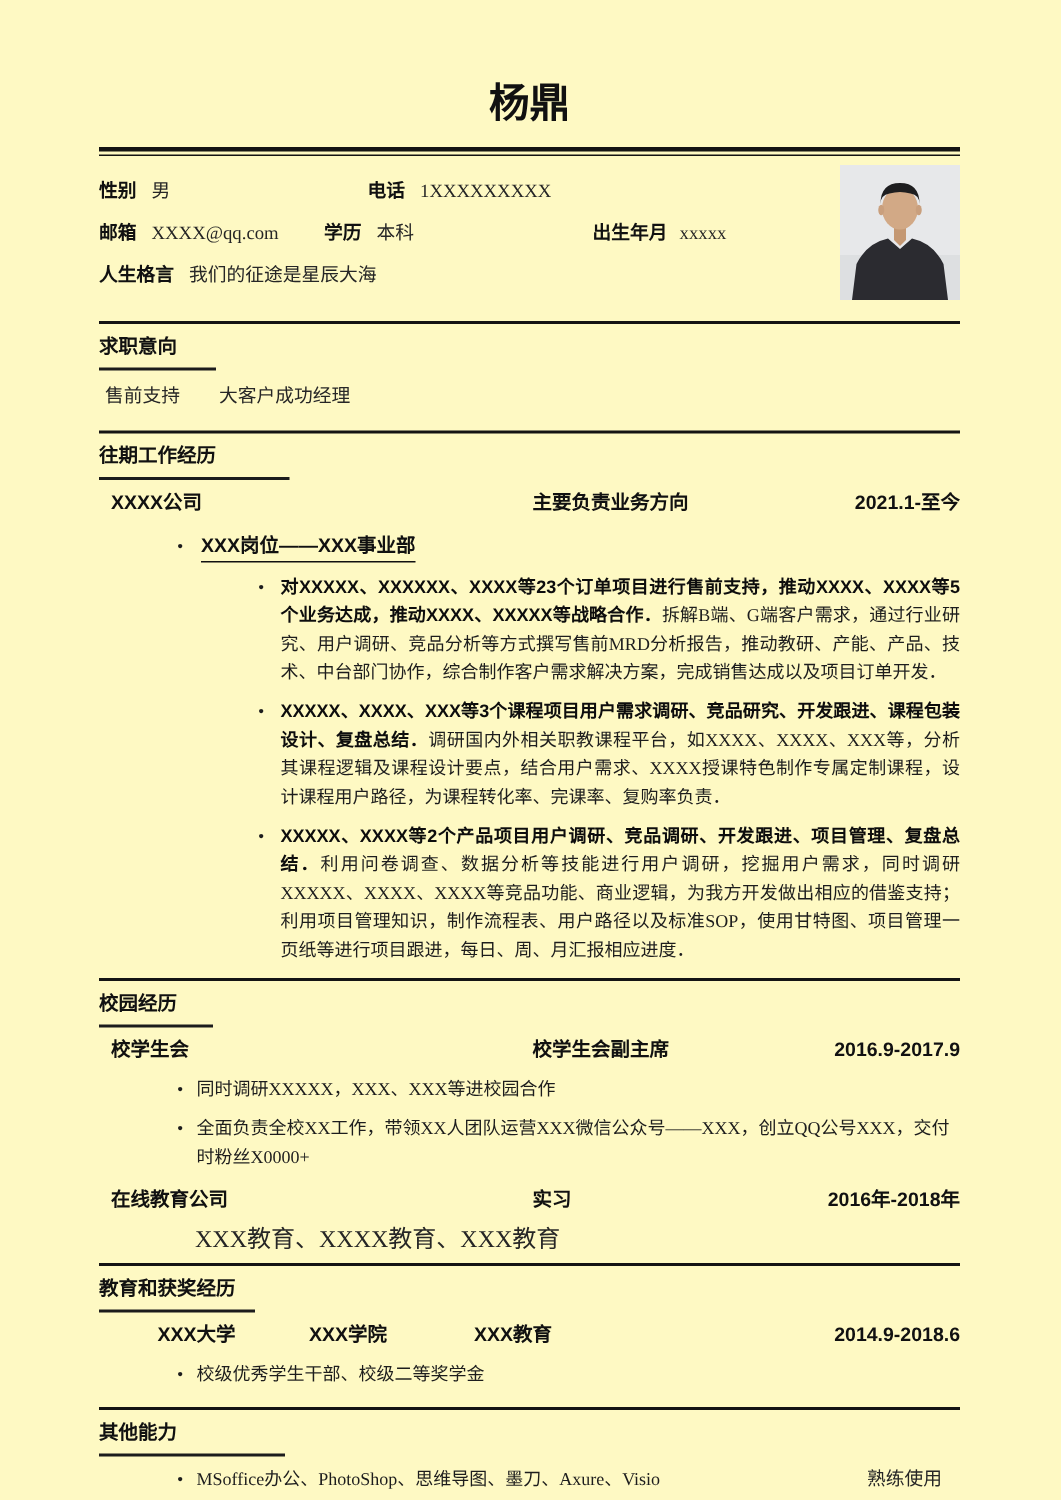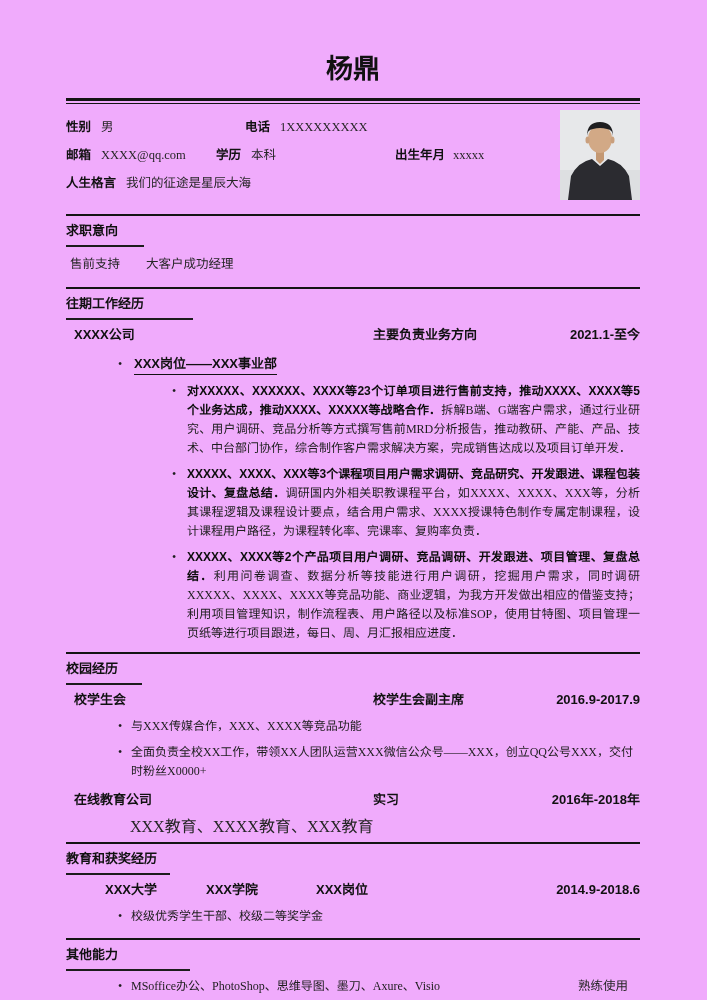--- a/index.html
+++ b/index.html
@@ -1,17 +1,17 @@
 <!DOCTYPE html>
 <html lang="zh-CN"><head>
 <meta charset="utf-8">
 <style>
   html,body{margin:0;padding:0;background:#ffffff;}
   .page{
-    width:707px;height:1000px;background:#f0abfc;position:relative;overflow:hidden;
+    width:707px;height:1000px;background:#fef9c3;position:relative;overflow:hidden;
     font-family:"Liberation Serif","DejaVu Serif",serif;color:#1d1d1d;
     box-sizing:border-box;padding:0 67px 0 66px;
   }
   h1.name{
     margin:0;padding-top:52px;text-align:center;
     font:bold 27px/34px "Liberation Sans","DejaVu Sans",sans-serif;color:#111;
   }
   .rule-double{margin-top:12px;height:2px;border-top:3px solid #141414;border-bottom:1px solid #141414;}
   .rule{border-top:2px solid #141414;height:0;}
   
@@ -29,21 +29,21 @@
   .sec-title{margin:6px 0 0;font:bold 13px/18px "Liberation Sans","DejaVu Sans",sans-serif;color:#111;}
   .sec-underline{border-top:2px solid #1c1c1c;margin-top:5px;height:0;}
   .u78{width:78px;} .u127{width:127px;} .u76{width:76px;} .u104{width:104px;} .u124{width:124px;}
   
   .intent{margin:8px 0 13px;padding-left:4px;font-size:12.5px;line-height:19px;color:#262626;}
   .intent span{margin-right:26px;text-align:center;}
   
   .xrow{position:relative;display:flex;align-items:baseline;margin-top:5px;
         font:bold 13px/20px "Liberation Sans","DejaVu Sans",sans-serif;color:#111;justify-content:space-between;}
   .xrow .left{padding-left:8px;}
-  .xrow .mid{position:absolute;left:307px;}
+  .xrow .mid{position:absolute;left:289px;}
   .xrow .right{margin-left:auto;}
   .pos-line{display:flex;margin:9px 0 0 52px;align-items:baseline;}
   .pos-line .dot{width:16px;flex:none;font-size:12px;}
   .pos-text{font:bold 13px/19px "Liberation Sans","DejaVu Sans",sans-serif;color:#111;
             border-bottom:1.5px solid #111;padding-bottom:1px;}
   .bp{display:flex;margin:7px 0 0 106px;}
   .bp .dot{width:15px;flex:none;font-size:12px;line-height:19px;}
   .bp .tx{flex:1;font-size:12px;line-height:19px;color:#1d1d1d;text-align:justify;}
   .b{font-family:"Liberation Sans","DejaVu Sans",sans-serif;font-weight:bold;color:#0d0d0d;}
   .work-pad{height:9px;}
@@ -162,21 +162,21 @@
   <section>
     <h2 class="sec-title">校园经历</h2>
     <div class="sec-underline u76"></div>
     <div class="xrow">
       <span class="left">校学生会</span>
       <span class="mid">校学生会副主席</span>
       <span class="right">2016.9-2017.9</span>
     </div>
     <div class="cb">
       <span class="dot">•</span>
-      <span class="tx">与XXX传媒合作，XXX、XXXX等竞品功能</span>
+      <span class="tx">同时调研XXXXX，XXX、XXX等进校园合作</span>
     </div>
     <div class="cb">
       <span class="dot">•</span>
       <span class="tx">全面负责全校XX工作，带领XX人团队运营XXX微信公众号——XXX，创立QQ公号XXX，交付时粉丝X0000+</span>
     </div>
     <div class="xrow" style="margin-top:9px;">
       <span class="left">在线教育公司</span>
       <span class="mid">实习</span>
       <span class="right">2016年-2018年</span>
     </div>
@@ -185,21 +185,21 @@
   </section>
 
   <div class="rule"></div>
 
   <section>
     <h2 class="sec-title">教育和获奖经历</h2>
     <div class="sec-underline u104"></div>
     <div class="edu-row">
       <span class="school">XXX大学</span>
       <span class="college">XXX学院</span>
-      <span class="major">XXX岗位</span>
+      <span class="major">XXX教育</span>
       <span class="right">2014.9-2018.6</span>
     </div>
     <div class="cb">
       <span class="dot">•</span>
       <span class="tx">校级优秀学生干部、校级二等奖学金</span>
     </div>
     <div class="edu-pad"></div>
   </section>
 
   <div class="rule"></div>

